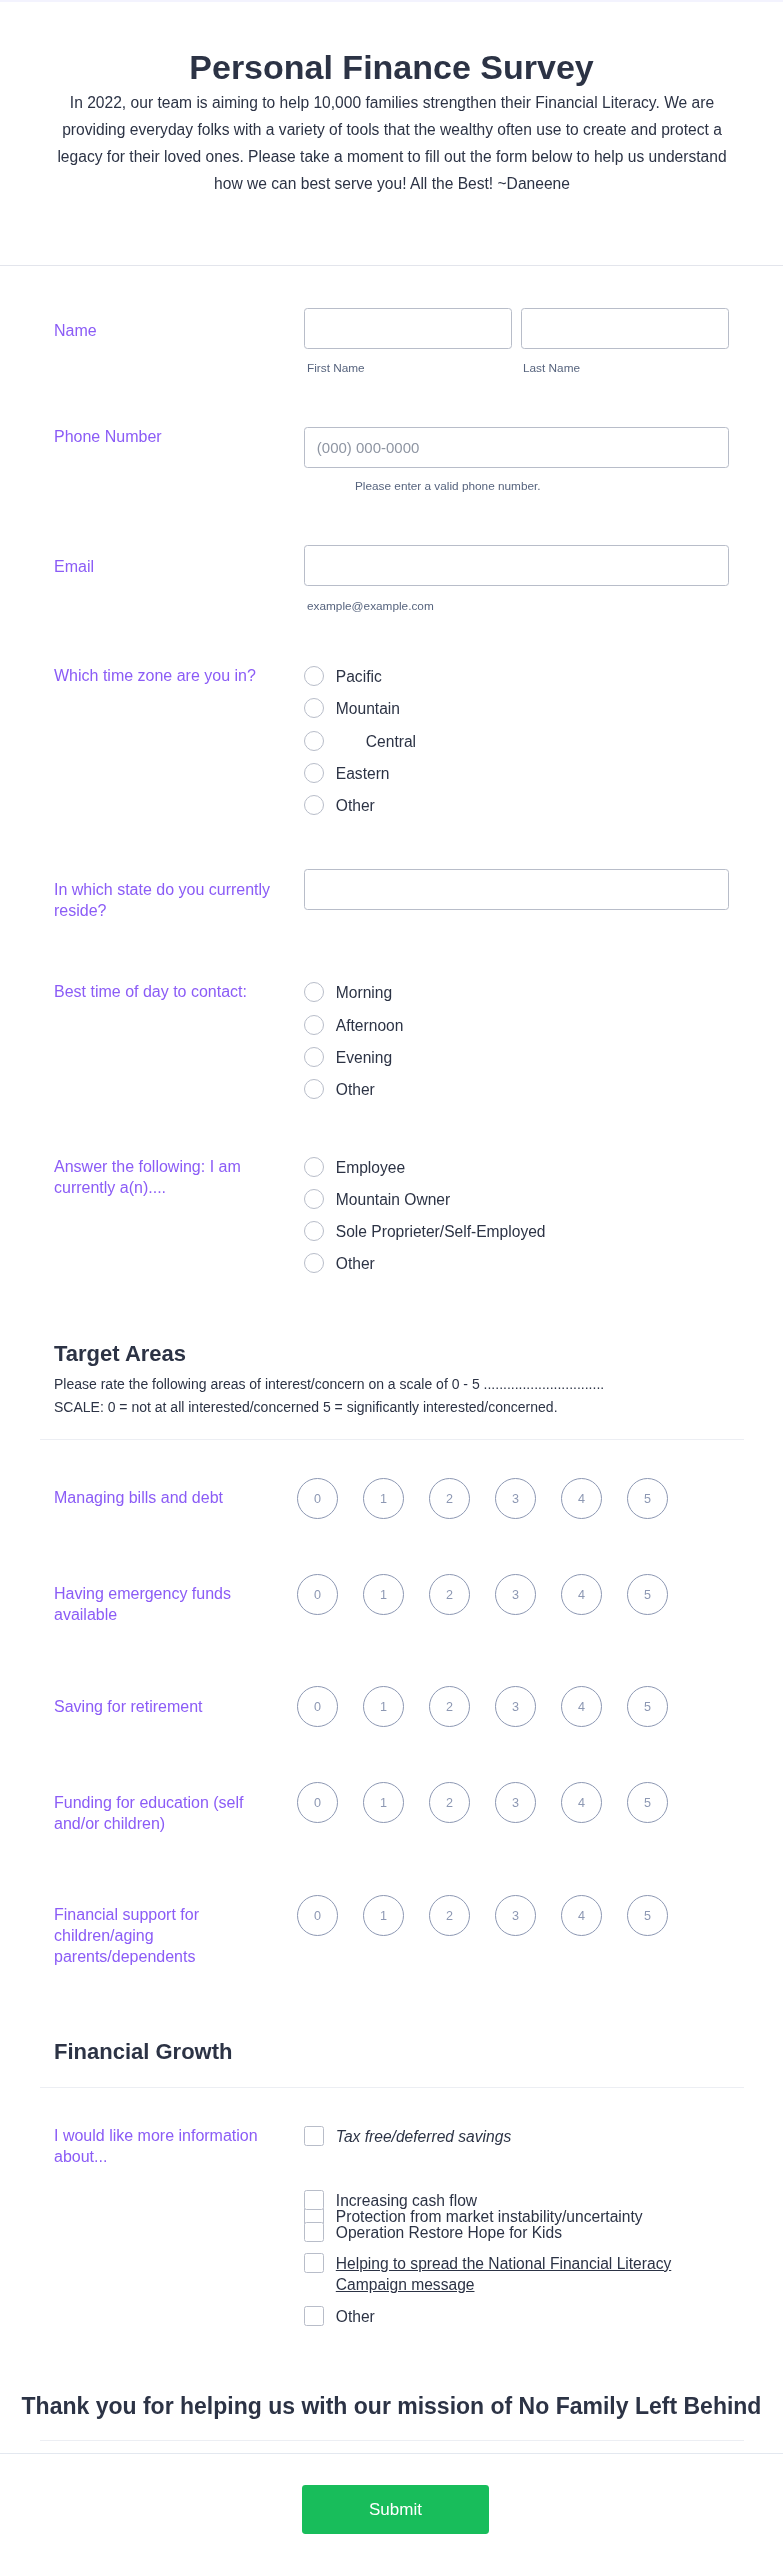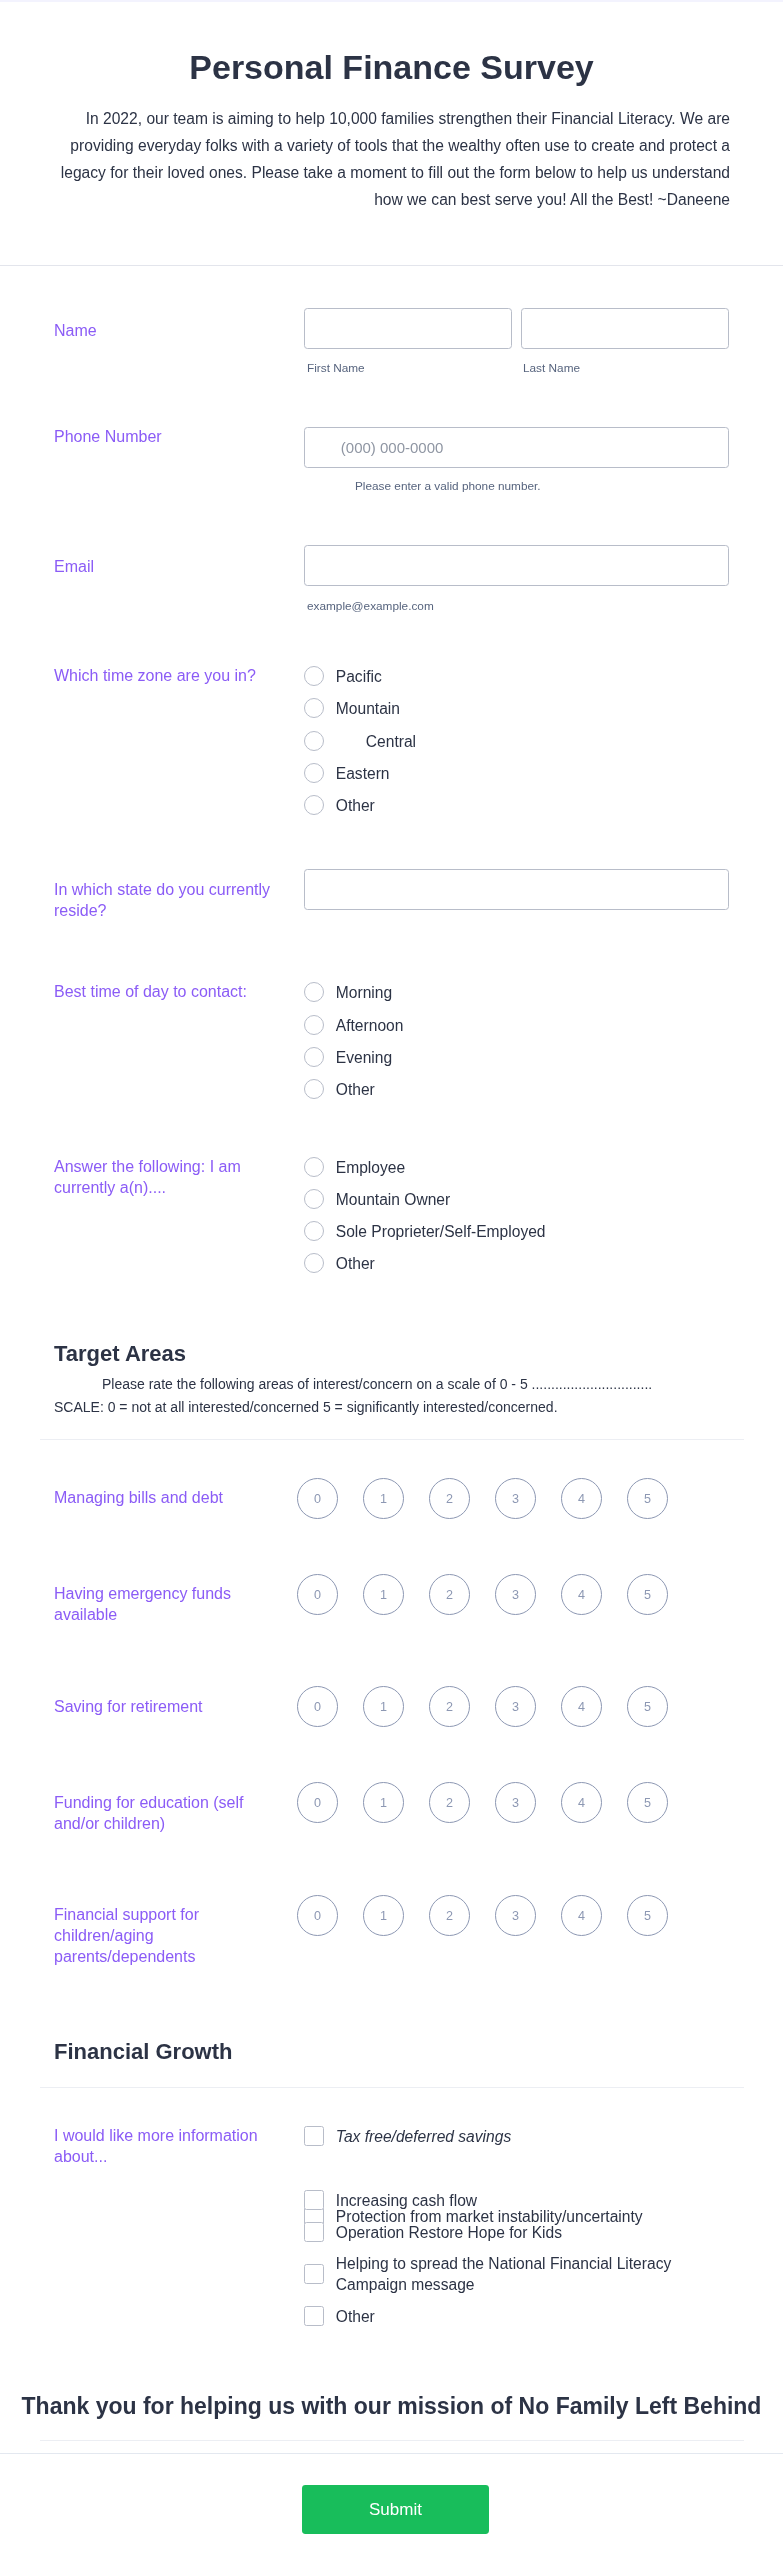--- a/index.html
+++ b/index.html
@@ -1,21 +1,21 @@
 <!DOCTYPE html>
 <html style="font-size:13.5px"><head>
 <meta charset="utf-8">
 <style>
   * { box-sizing: border-box; margin: 0; padding: 0; }
   html, body { width: 783px; background: #ffffff; }
   body { font-family: "Liberation Sans", "DejaVu Sans", sans-serif; color: #2c3345; position: relative; height: 2576px; overflow: hidden; }
   .topline { position: absolute; left: 0; top: 0; width: 783px; height: 1.7px; background: #f3f3fe; }
   .abs { position: absolute; }
   .title { left: 0; width: 783px; top: 44px; text-align: center; font-size: 34px; font-weight: bold; color: #2c3345; line-height: 47px; }
-  .intro { left: 54px; width: 676px; top: 89px; text-align: right; font-size: 15.6px; line-height: 27px; color: #2c3345; margin-top: 16px; }
+  .intro { left: 54px; width: 676px; top: 89px; text-align: center; font-size: 15.6px; line-height: 27px; color: #2c3345; }
   .hline { height: 0.8px; background: #e3e5ec; }
   .label { left: 54px; width: 236px; font-size: 16px; line-height: 21px; color: #8b5cf6; }
   .input { background: #fff; border: 0.8px solid #b8bdc9; border-radius: 3.4px; height: 41px; }
   .input input { width: 100%; height: 100%; border: none; outline: none; background: transparent; padding: 0 11.8px; font-size: 15px; color: #2c3345; font-family: "Liberation Sans", sans-serif; border-radius: 3.4px; }
   .input input::placeholder { color: #8f96a3; }
   .sublabel { font-size: 11.8px; color: #57647e; line-height: 15px; }
   .opt { left: 304px; height: 22px; display: flex; align-items: center; }
   .radio { width: 20px; height: 20px; border: 1.3px solid #b8bdc9; border-radius: 50%; background: #fff; flex: none; }
   .checkbox { width: 20px; height: 20px; border: 1.3px solid #b8bdc9; border-radius: 2.5px; background: #fff; flex: none; }
   .opt-label { margin-left: 11.8px; font-size: 15.6px; color: #2c3345; line-height: 21px; }
@@ -39,21 +39,21 @@
 <div class="abs input" style="left:304px;top:308px;width:208px;">
   <input type="text" value="" style="">
 </div>
 <div class="abs input" style="left:521px;top:308px;width:208px;">
   <input type="text" value="" style="">
 </div>
 <div class="abs sublabel" style="left:307px;top:361px;">First Name</div>
 <div class="abs sublabel" style="left:523px;top:361px;">Last Name</div>
 
 <div class="abs label" style="top:426px;">Phone Number</div>
-<div class="abs input" style="left:304px;top:427px;width:425px;padding-left:24px;">
+<div class="abs input" style="left:304px;top:427px;width:425px;">
   <input type="tel" placeholder="(000) 000-0000" style="">
 </div>
 <div class="abs sublabel" style="left:307px;top:479px;margin-left:48px;">Please enter a valid phone number.</div>
 
 <div class="abs label" style="top:556px;">Email</div>
 <div class="abs input" style="left:304px;top:545px;width:425px;">
   <input type="email" value="" style="">
 </div>
 <div class="abs sublabel" style="left:307px;top:599px;">example@example.com</div>
 
@@ -114,21 +114,21 @@
 <div class="abs opt" style="top:1220px;">
   <span class="radio"></span>
   <span class="opt-label">Sole Proprieter/Self-Employed</span>
 </div>
 <div class="abs opt" style="top:1252px;">
   <span class="radio"></span>
   <span class="opt-label">Other</span>
 </div>
 
 <h2 class="abs section-h" style="top:1340px;">Target Areas</h2>
-<p class="abs desc" style="top:1375px;margin-left:48px;">Please rate the following areas of interest/concern on a scale of 0 - 5 ...............................</p>
+<p class="abs desc" style="top:1375px;">Please rate the following areas of interest/concern on a scale of 0 - 5 ...............................</p>
 <p class="abs desc" style="top:1398px;">SCALE: 0 = not at all interested/concerned 5 = significantly interested/concerned.</p>
 <div class="abs hline" style="left:40px;top:1439px;width:704px;background:#eceef3;"></div>
 
 <div class="abs label" style="top:1487px;width:211px;">Managing bills and debt</div>
 <div class="abs rating-row" style="top:1478px;">
   <div class="rate">0</div>
   <div class="rate">1</div>
   <div class="rate">2</div>
   <div class="rate">3</div>
   <div class="rate">4</div>
@@ -188,21 +188,21 @@
   <span class="opt-label">Protection from market instability/uncertainty</span>
 </div>
 <div class="abs opt" style="top:2189px;">
   <span class="checkbox"></span>
   <span class="opt-label">Increasing cash flow</span>
 </div>
 <div class="abs opt" style="top:2221px;">
   <span class="checkbox"></span>
   <span class="opt-label">Operation Restore Hope for Kids</span>
 </div>
-<div class="abs opt" style="top:2253px;height:auto;align-items:center;width:396px;">
+<div class="abs opt" style="top:2253px;height:auto;align-items:flex-start;width:396px;text-decoration:underline;">
   <span class="checkbox"></span>
   <span class="opt-label">Helping to spread the National Financial Literacy Campaign message</span>
 </div>
 <div class="abs opt" style="top:2305px;">
   <span class="checkbox"></span>
   <span class="opt-label">Other</span>
 </div>
 
 <h2 class="abs thanks" style="top:2392px;">Thank you for helping us with our mission of No Family Left Behind</h2>
 <div class="abs hline" style="left:40px;top:2440px;width:704px;background:#eceef3;"></div>

